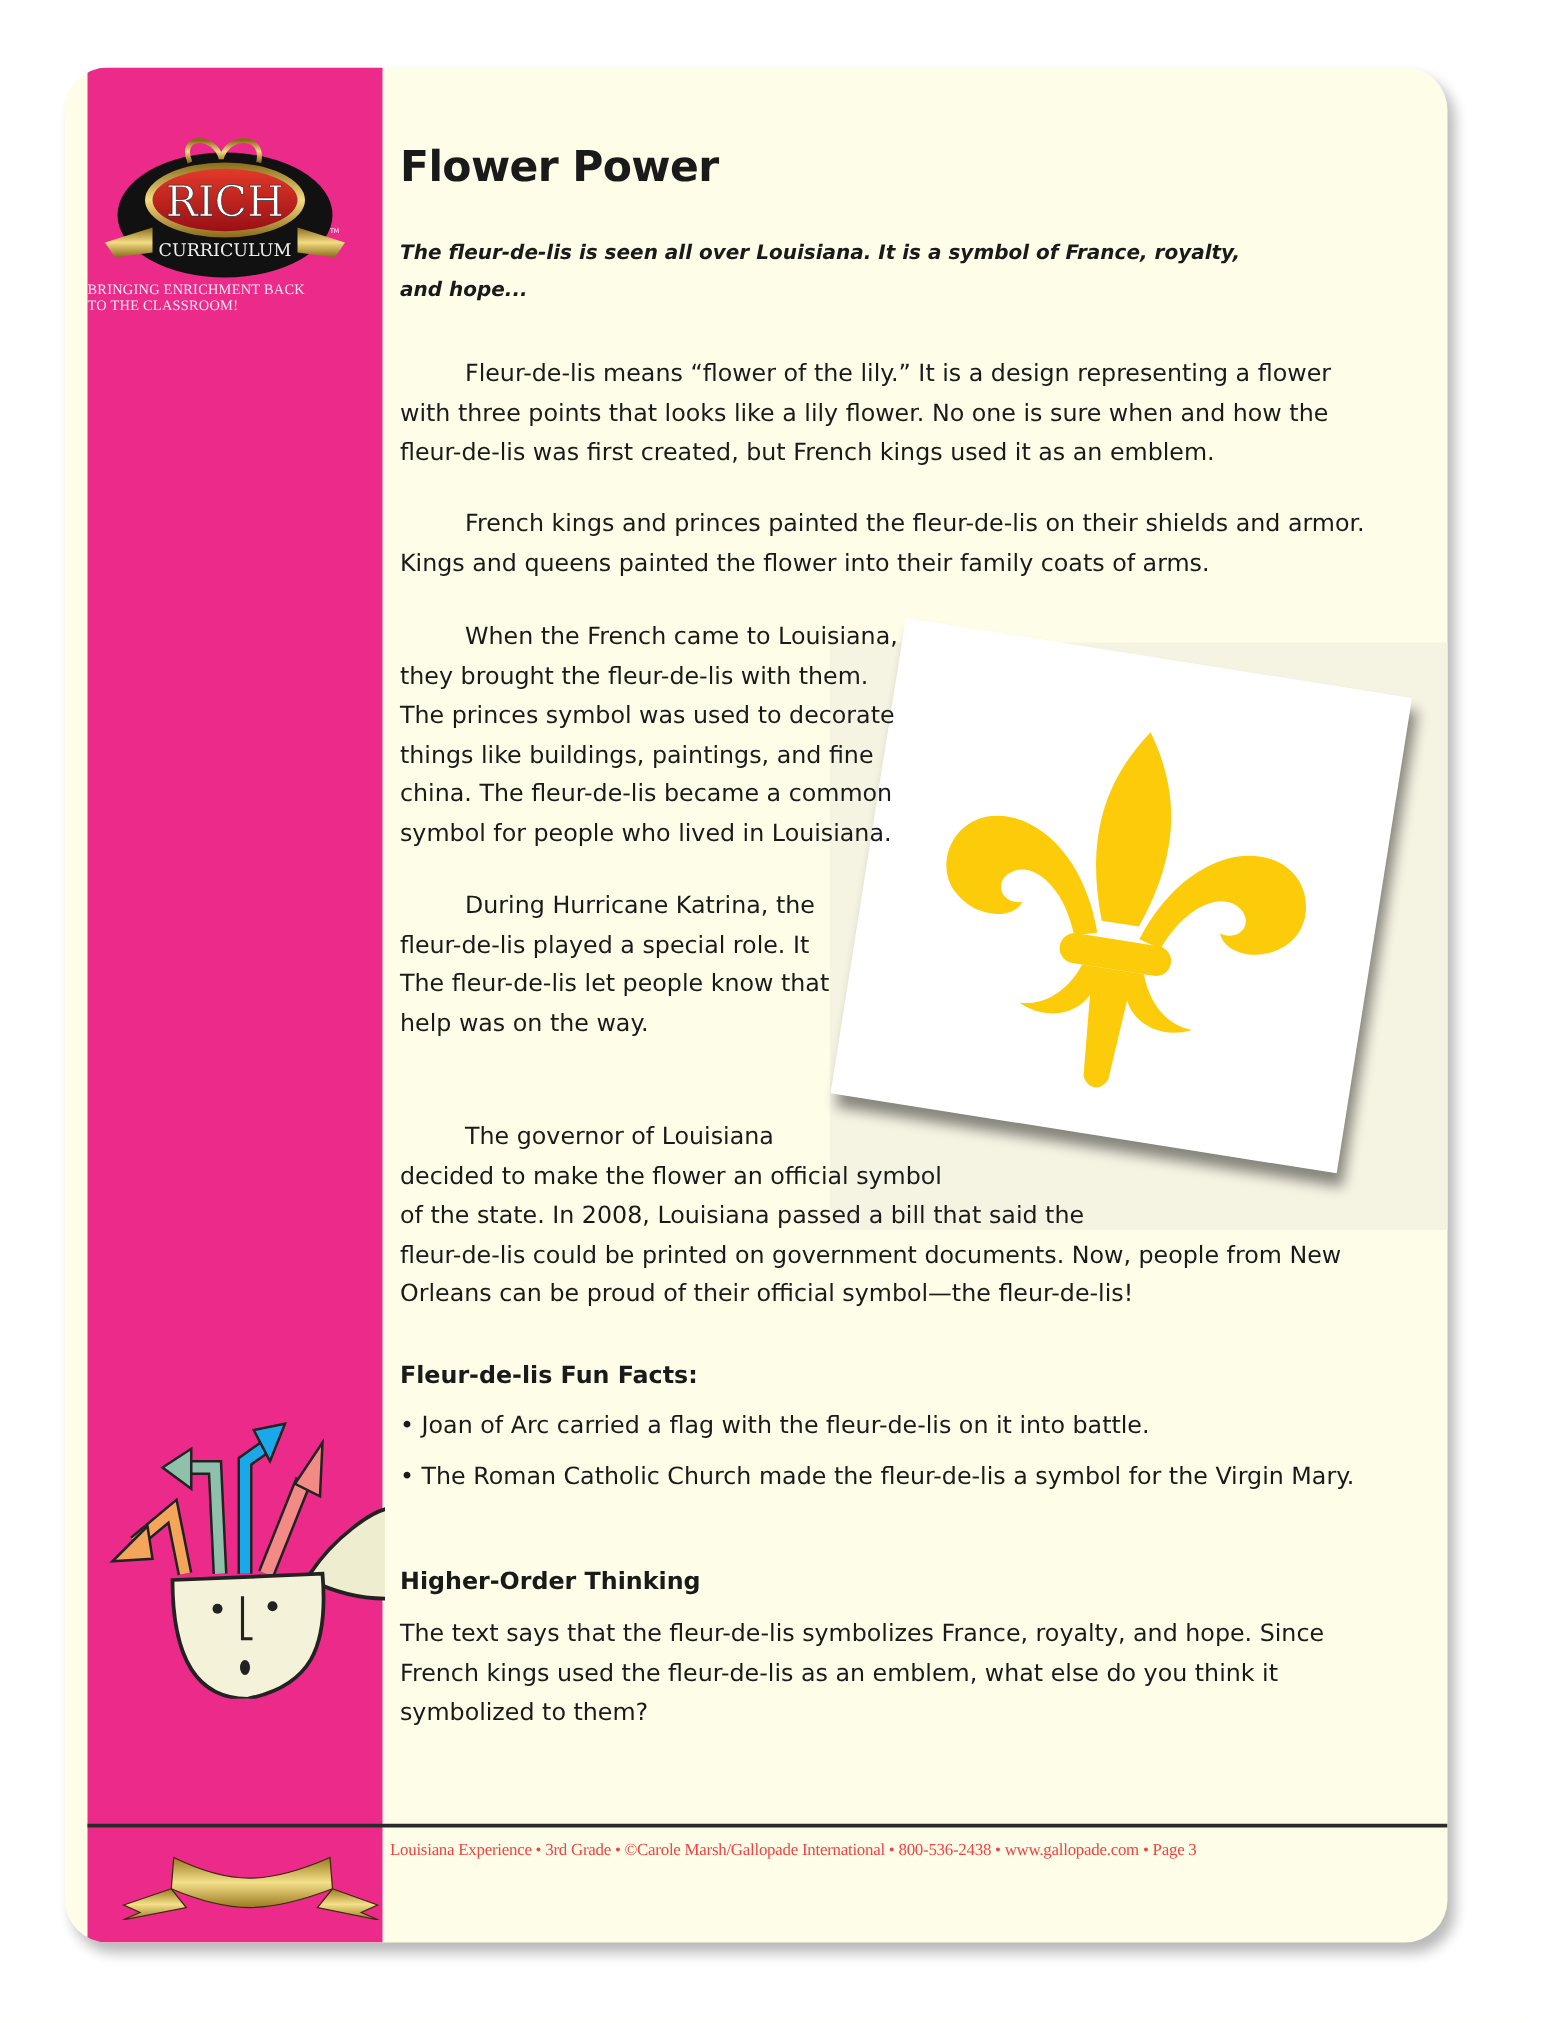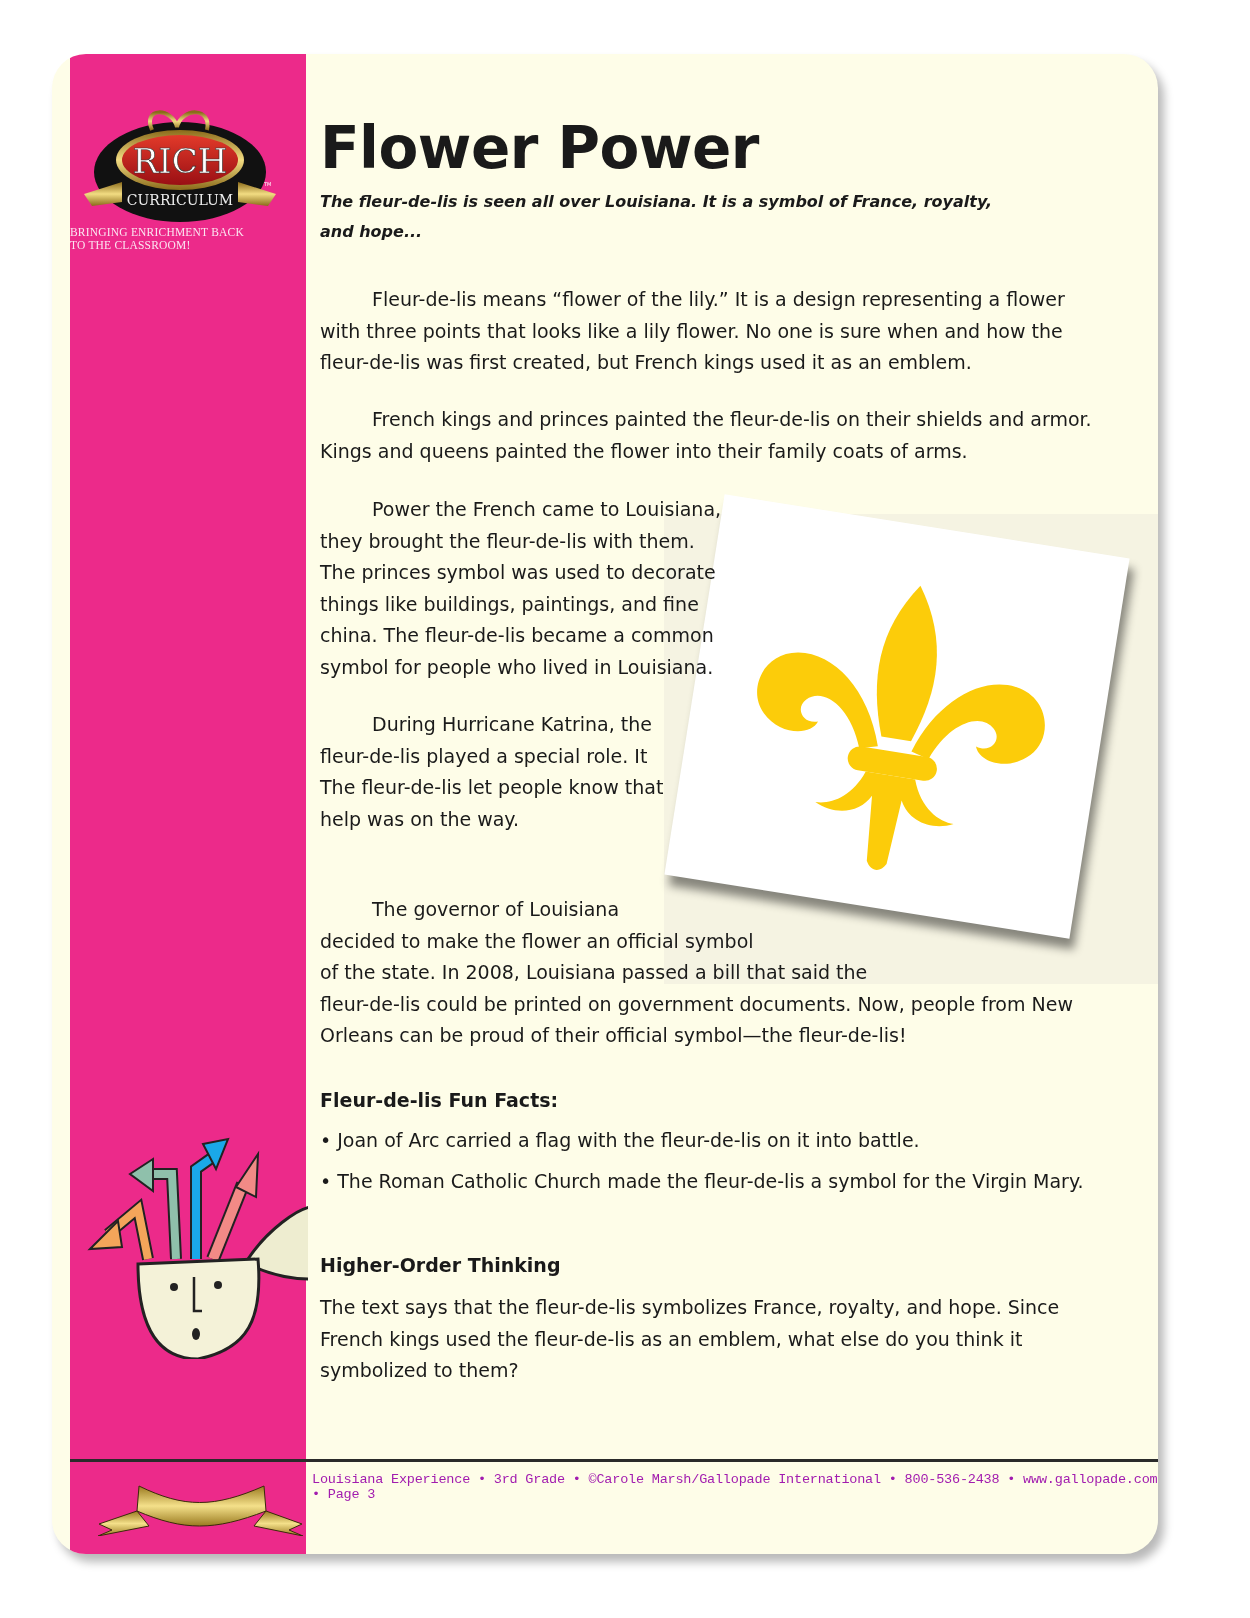--- a/index.html
+++ b/index.html
@@ -20,21 +20,21 @@
   .logo { position:absolute; left:12px; top:48px; width:196px; height:130px; }
   .tagline {
     position:absolute; left:0; top:172px; width:217px; text-align:left;
     font-family:Liberation Serif, serif; color:#fbe6f1; font-size:11.5px; line-height:13px;
     letter-spacing:0.2px;
   }
   .kid { position:absolute; left:8px; top:1045px; width:230px; height:260px; }
   .ribbon { position:absolute; left:24px; top:1422px; width:210px; height:60px; }
   .content { position:absolute; left:268px; top:0; width:820px; }
   .title {
-    position:absolute; left:0; top:60px; font-size:58px; font-weight:bold; color:#1a1a1a;
+    position:absolute; left:0; top:60px; font-size:34px; font-weight:bold; color:#1a1a1a;
     letter-spacing:-0.5px;
   }
   .subtitle {
     position:absolute; left:0; top:133px; width:770px; font-size:16px; font-style:italic;
     font-weight:bold; color:#1a1a1a; line-height:30px;
   }
   .para {
     position:absolute; left:0; font-size:19px; color:#1a1a1a; line-height:31.5px;
   }
   .indent { display:inline-block; width:52px; }
@@ -48,22 +48,22 @@
   .photo {
     position:absolute; left:640px; top:470px; width:410px; height:385px; background:#ffffff;
     transform: rotate(9deg); transform-origin:center;
     box-shadow: 6px 10px 10px rgba(0,0,0,0.45);
   }
   .fleur { position:absolute; left:680px; top:520px; width:330px; height:320px; }
   .footer-rule {
     position:absolute; left:18px; top:1405px; width:1088px; height:3px; background:#2a2a2a;
   }
   .footer {
-    position:absolute; left:260px; top:1418px; font-size:13.5px; color:#a21caf;
-    font-family:Liberation Mono, monospace; letter-spacing:-0.2px;
+    position:absolute; left:260px; top:1418px; font-size:13.5px; color:#ef4444;
+    font-family:Liberation Serif, serif; letter-spacing:-0.2px;
   }
 </style>
 </head>
 <body>
 
 <div class="page">
 
   <div class="sidebar">
     <svg class="logo" viewBox="0 0 196 130">
       <defs>
@@ -151,21 +151,21 @@
       <div>with three points that looks like a lily flower.  No one is sure when and how the</div>
       <div>fleur-de-lis was first created, but French kings used it as an emblem.</div>
     </div>
 
     <div class="para" style="top:350px;">
       <div><span class="indent"></span><span>French kings and princes painted the fleur-de-lis on their shields and armor.</span></div>
       <div>Kings and queens painted the flower into their family coats of arms.</div>
     </div>
 
     <div class="para" style="top:440px;">
-      <div><span class="indent"></span><span>Power the French came to Louisiana,</span></div>
+      <div><span class="indent"></span><span>When the French came to Louisiana,</span></div>
       <div>they brought the fleur-de-lis with them.</div>
       <div>The princes symbol was used to decorate</div>
       <div>things like buildings, paintings, and fine</div>
       <div>china.  The fleur-de-lis became a common</div>
       <div>symbol for people who lived in Louisiana.</div>
     </div>
 
     <div class="para" style="top:655px;">
       <div><span class="indent"></span><span>During Hurricane Katrina, the</span></div>
       <div>fleur-de-lis played a special role.  It</div>

